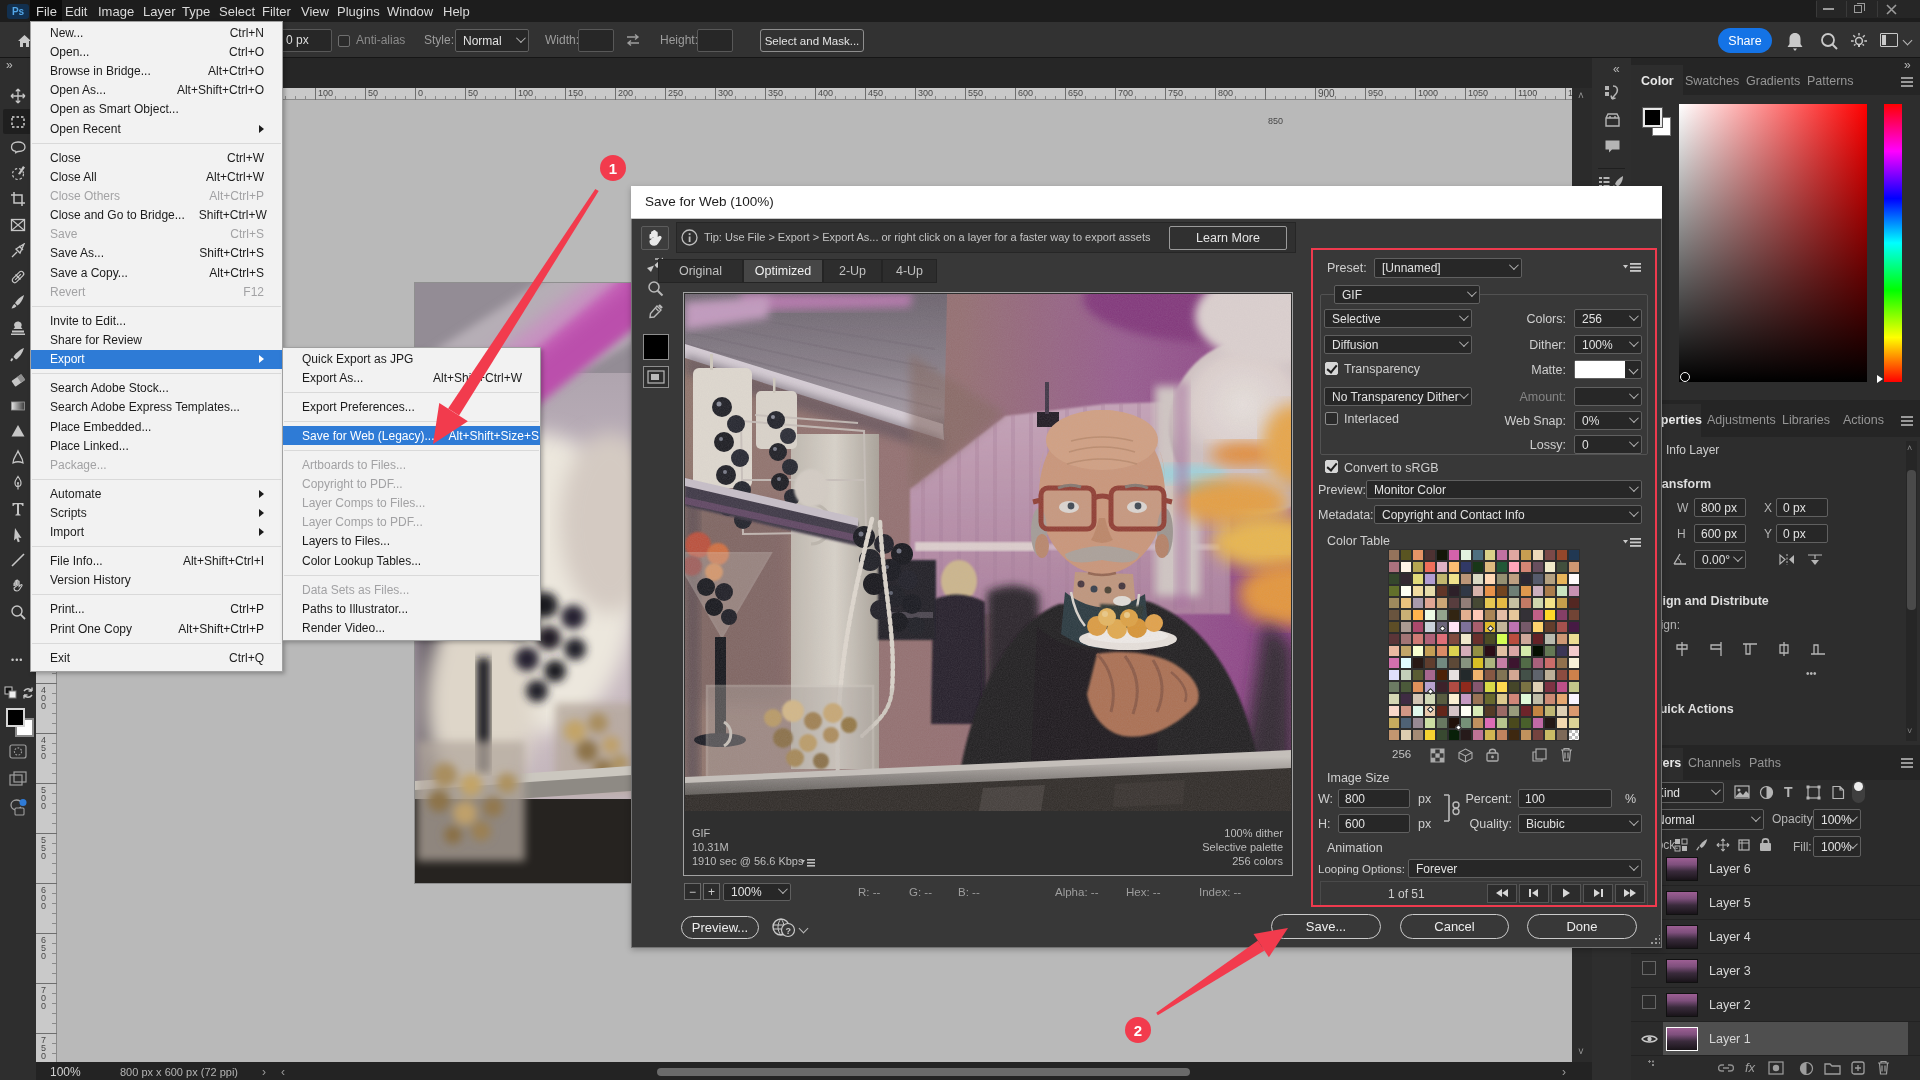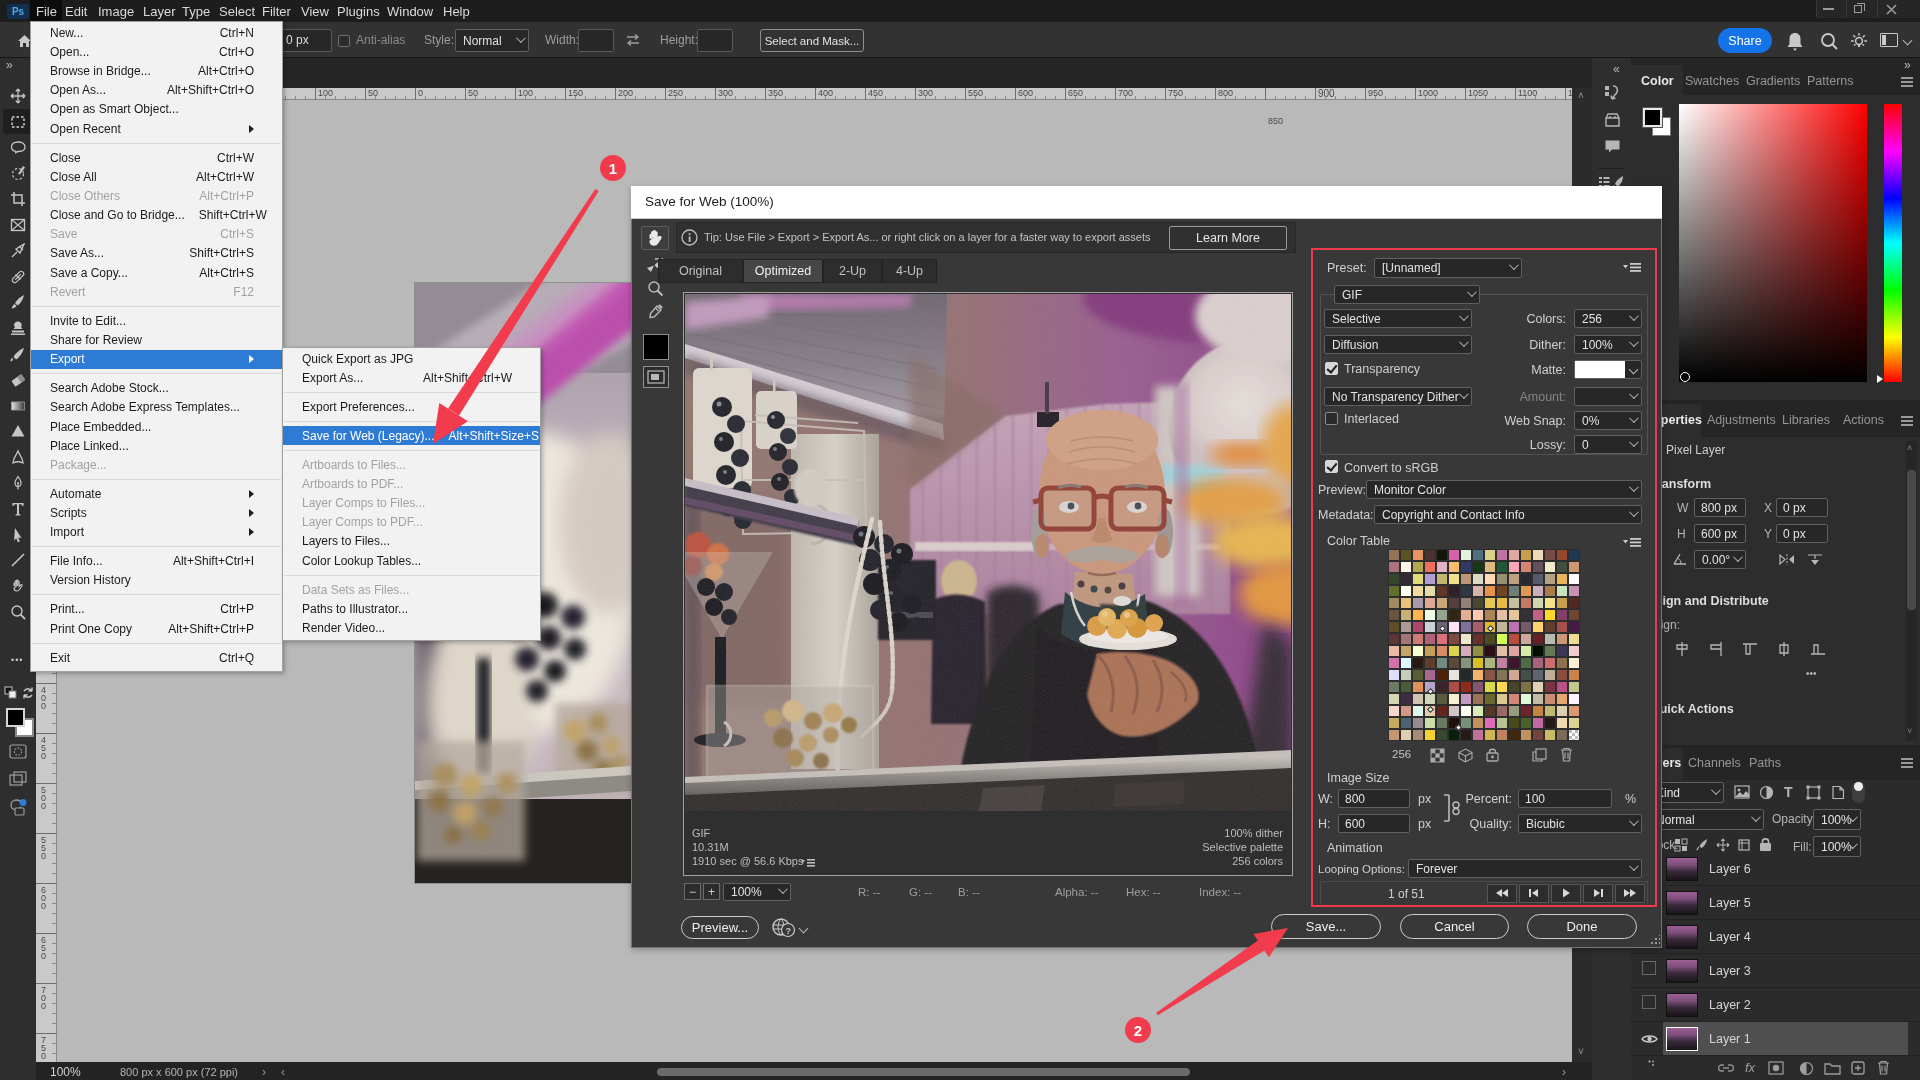--- a/index.html
+++ b/index.html
@@ -2,21 +2,21 @@
 <html><head><meta charset="utf-8"><style>
 *{margin:0;padding:0;box-sizing:border-box;}
 html,body{width:1920px;height:1080px;overflow:hidden;background:#323232;
  font-family:"Liberation Sans",sans-serif;}
 div{position:absolute;}
 .t{white-space:nowrap;}
 .chev{display:inline-block;width:7px;height:7px;border-right:1.6px solid #b8b8b8;border-bottom:1.6px solid #b8b8b8;transform:rotate(45deg);}
 .fld{background:#272727;border:1px solid #606060;border-radius:2px;color:#e2e2e2;font-size:12px;display:flex;align-items:center;padding-left:6px;}
 .dd{background:#272727;border:1px solid #606060;border-radius:2px;color:#e2e2e2;font-size:12px;display:flex;align-items:center;padding-left:7px;}
 .dd .ar{position:absolute;right:5px;top:50%;margin-top:-5px;width:7px;height:7px;border-right:1.6px solid #b0b0b0;border-bottom:1.6px solid #b0b0b0;transform:rotate(45deg) translateY(-2px);}
-.menu-item{position:relative;height:19.2px;display:flex;align-items:center;padding:0 28px 0 19px;color:#1b1b1b;font-size:12px;white-space:nowrap;}
+.menu-item{position:relative;height:19.2px;display:flex;align-items:center;padding:0 18px 0 19px;color:#1b1b1b;font-size:12px;white-space:nowrap;}
 .menu-item .sc{margin-left:auto;padding-left:14px;}
 .menu-item.dis{color:#a2a2a4;}
 .menu-item.hl{background:#2e7bd6;color:#fff;}
 .sep{height:1px;background:#d9d9d9;margin:4.4px 1px 4.4px 1px;}
 .cb{width:13px;height:13px;border:1px solid #8b8b8b;background:#2a2a2a;border-radius:2px;}
 .cb.on{background:#d6d6d6;border-color:#d6d6d6;}
 .cb.on:after{content:"";position:absolute;left:3px;top:0px;width:4px;height:8px;border-right:2px solid #1d1d1d;border-bottom:2px solid #1d1d1d;transform:rotate(40deg);}
 .pill{border:1.5px solid #cbcbcb;border-radius:13px;background:transparent;color:#ededed;font-size:13px;display:flex;align-items:center;justify-content:center;}
 </style>
 
@@ -617,21 +617,21 @@
   </svg>
 <div class="" style="left:1631px;top:400px;width:289px;height:37px;background:#252525;z-index:1;"></div>
 <div class="" style="left:1631px;top:404px;width:70px;height:33px;background:#2d2d2d;z-index:1;"></div>
 <div class="t" style="left:1640px;top:413px;color:#e8e8e8;font-size:12.5px;font-weight:bold;z-index:2;">Properties</div>
 <div class="t" style="left:1707px;top:413px;color:#969696;font-size:12.5px;z-index:2;">Adjustments</div>
 <div class="t" style="left:1782px;top:413px;color:#969696;font-size:12.5px;z-index:2;">Libraries</div>
 <div class="t" style="left:1843px;top:413px;color:#969696;font-size:12.5px;z-index:2;">Actions</div>
 <div class="" style="left:1901px;top:416px;width:12px;height:2px;background:#9a9a9a;z-index:2;box-shadow:0 4px #9a9a9a, 0 8px #9a9a9a;"></div>
 <div class="" style="left:1631px;top:437px;width:289px;height:308px;background:#2d2d2d;z-index:1;"></div>
 <div class="" style="left:1637px;top:441px;width:22px;height:18px;background:#3a3a3a;border:1px solid #555;z-index:2;"></div>
-<div class="t" style="left:1666px;top:443px;color:#cdcdcd;font-size:12px;z-index:2;">Pixel Layer</div>
+<div class="t" style="left:1666px;top:443px;color:#cdcdcd;font-size:12px;z-index:2;">Info Layer</div>
 <div class="t" style="left:1650px;top:477px;color:#dddddd;font-size:12.5px;font-weight:bold;z-index:2;">Transform</div>
 <div class="t" style="left:1677px;top:501px;color:#b5b5b5;font-size:12px;z-index:2;">W</div>
 <div class="fld" style="left:1694px;top:498px;width:52px;height:19px;z-index:2;">800 px</div>
 <div class="t" style="left:1764px;top:501px;color:#b5b5b5;font-size:12px;z-index:2;">X</div>
 <div class="fld" style="left:1776px;top:498px;width:52px;height:19px;z-index:2;">0 px</div>
 <div class="t" style="left:1677px;top:527px;color:#b5b5b5;font-size:12px;z-index:2;">H</div>
 <div class="fld" style="left:1694px;top:524px;width:52px;height:19px;z-index:2;">600 px</div>
 <div class="t" style="left:1764px;top:527px;color:#b5b5b5;font-size:12px;z-index:2;">Y</div>
 <div class="fld" style="left:1776px;top:524px;width:52px;height:19px;z-index:2;">0 px</div>
 <svg style="position:absolute;left:1672px;top:552px;z-index:2;" width="16" height="14">
@@ -1547,21 +1547,21 @@
   </div>
 <div class="" style="left:282px;top:347px;width:259px;height:294px;background:#f2f2f2;border:1px solid #a0a0a0;box-shadow:2px 2px 4px rgba(0,0,0,0.25);z-index:11;padding-top:1px;">
     <div class="menu-item  " style="position:relative;">Quick Export as JPG</div>
     <div class="menu-item  " style="position:relative;">Export As...<span class="sc">Alt+Shift+Ctrl+W</span></div>
     <div class="sep" style="position:relative;"></div>
     <div class="menu-item  " style="position:relative;">Export Preferences...</div>
     <div class="sep" style="position:relative;"></div>
     <div class="menu-item  hl" style="position:relative;">Save for Web (Legacy)...<span class="sc">Alt+Shift+Size+S</span></div>
     <div class="sep" style="position:relative;"></div>
     <div class="menu-item dis " style="position:relative;">Artboards to Files...</div>
-    <div class="menu-item dis " style="position:relative;">Artboards to PDF...</div>
+    <div class="menu-item dis " style="position:relative;">Copyright to PDF...</div>
     <div class="menu-item dis " style="position:relative;">Layer Comps to Files...</div>
     <div class="menu-item dis " style="position:relative;">Layer Comps to PDF...</div>
     <div class="menu-item  " style="position:relative;">Layers to Files...</div>
     <div class="menu-item  " style="position:relative;">Color Lookup Tables...</div>
     <div class="sep" style="position:relative;"></div>
     <div class="menu-item dis " style="position:relative;">Data Sets as Files...</div>
     <div class="menu-item  " style="position:relative;">Paths to Illustrator...</div>
     <div class="menu-item  " style="position:relative;">Render Video...</div>
   </div>
 <svg style="position:absolute;left:0;top:0;z-index:20;" width="1920" height="1080">

